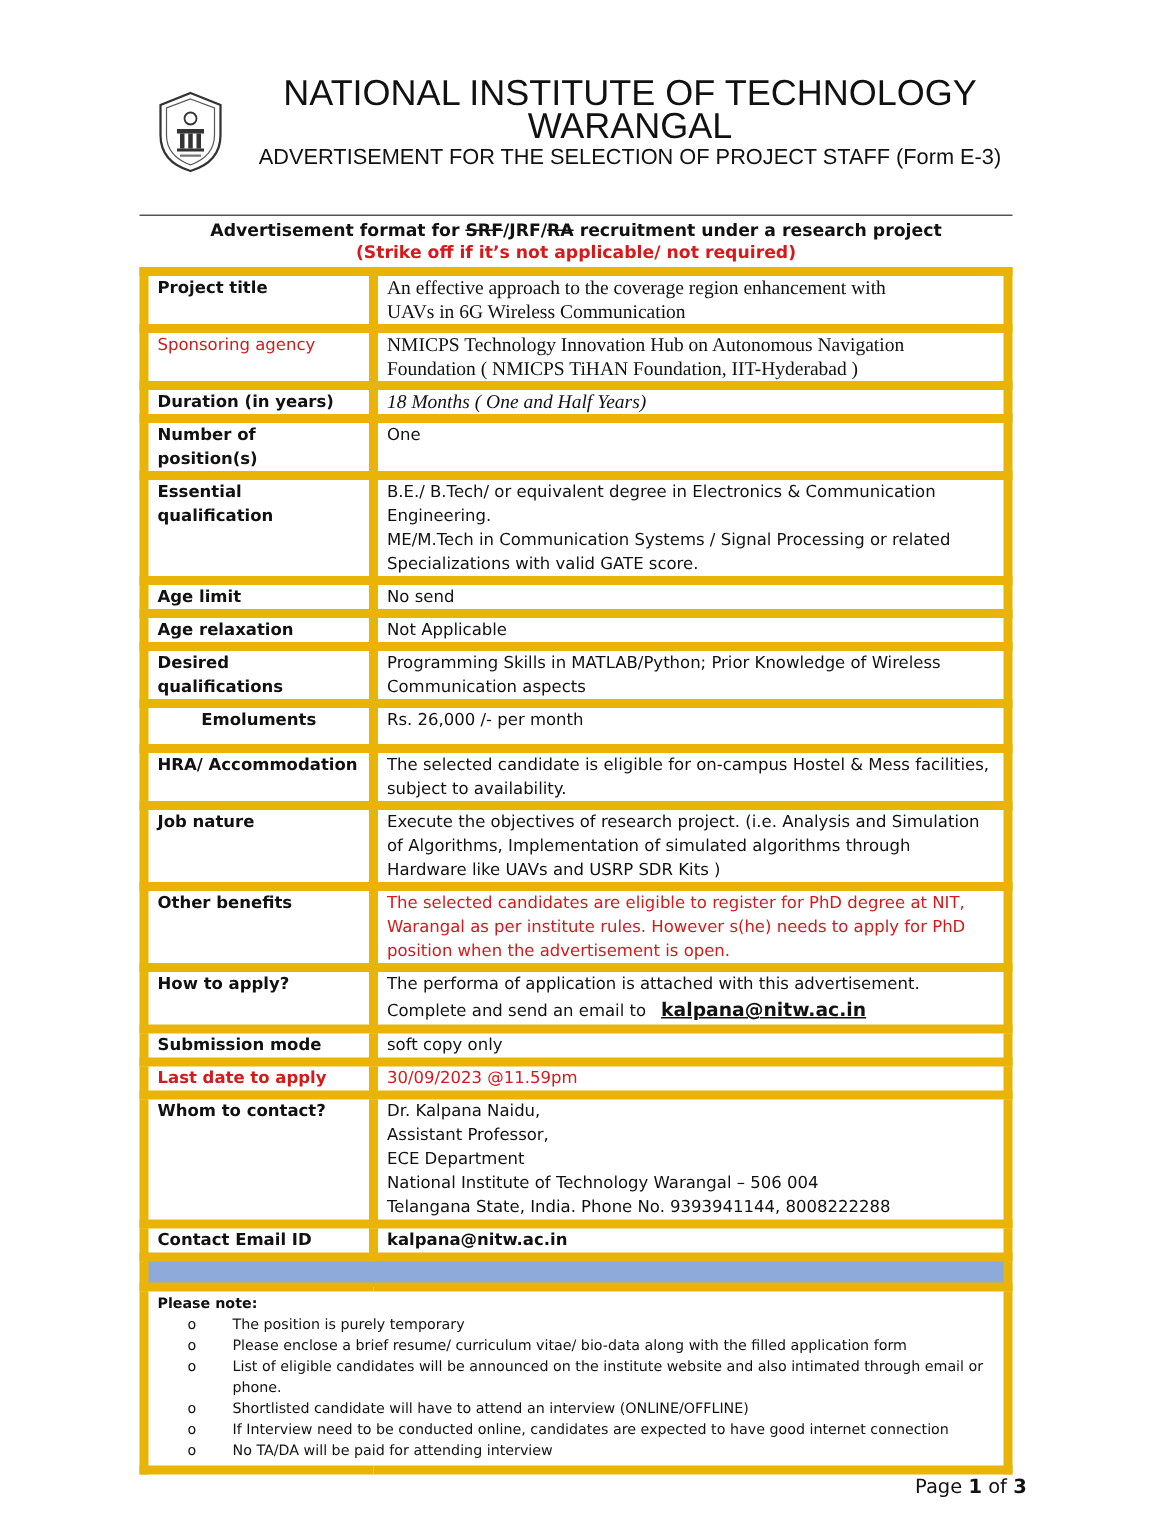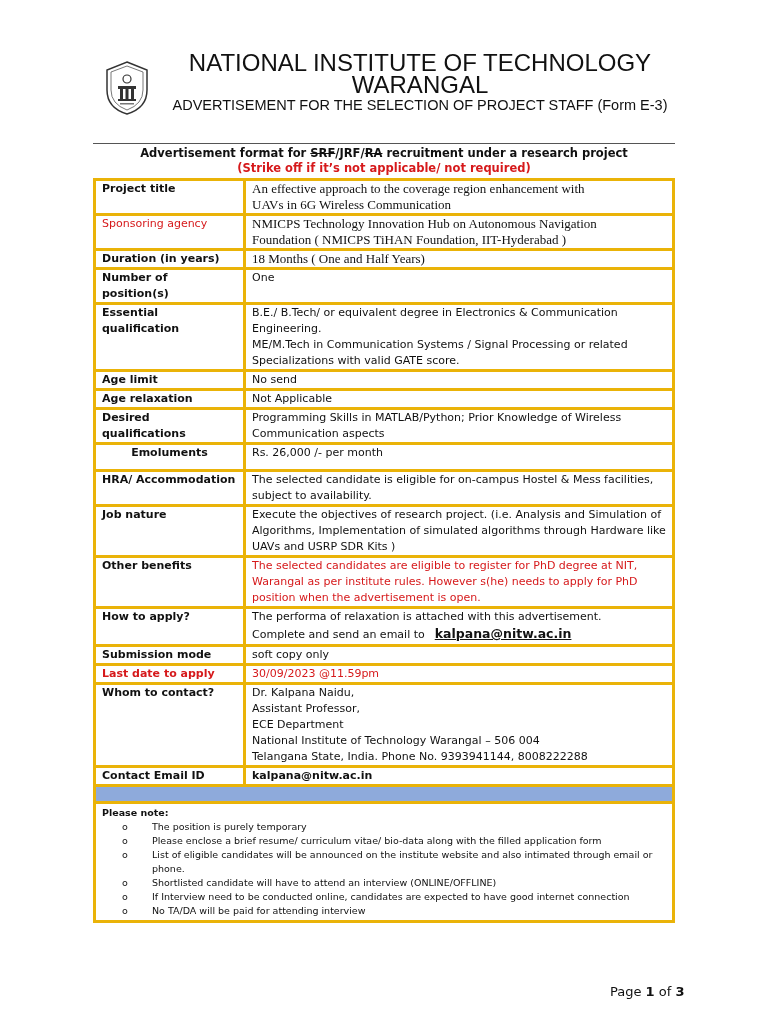--- a/index.html
+++ b/index.html
@@ -9,26 +9,26 @@
   .hdr { position: absolute; left: 160px; width: 520px; text-align: center; color: #111; }
   .hdr-title { top: 52px; font-size: 24px; line-height: 22px; }
   .hdr-sub { top: 97px; font-size: 14.5px; line-height: 16px; }
   .topline { position: absolute; left: 93px; top: 143px; width: 582px; height: 1px; background: #555; }
   .fmt { position: absolute; left: 93px; width: 582px; text-align: center; font-family: "DejaVu Sans", sans-serif; }
   .fmt1 { top: 146px; font-size: 11.5px; font-weight: bold; }
   .fmt2 { top: 161px; font-size: 11.5px; font-weight: bold; color: #d6191b; }
   .strike { text-decoration: line-through; }
   table.main { position: absolute; left: 93px; top: 178px; width: 582px; border-collapse: collapse;
                font-family: "DejaVu Sans", sans-serif; font-size: 11px; line-height: 16px; }
-  table.main td { border: 3px solid #eab308; padding: 0 6px; vertical-align: top; }
+  table.main td { border: 6px solid #eab308; padding: 0 6px; vertical-align: top; }
   td.lbl { width: 135px; font-weight: bold; }
   td.val { }
   .red { color: #d6191b; }
   .serif { font-family: "Liberation Serif", serif; font-size: 13px; text-align: left; line-height: 16px; }
-  .serif-left { font-family: "Liberation Serif", serif; font-size: 13px; line-height: 16px; }
+  .serif-left { font-family: "Liberation Serif", serif; font-size: 13px; line-height: 16px; font-style: italic; }
   .bold { font-weight: bold; }
   .email-link { font-weight: bold; text-decoration: underline; font-size: 12.5px; margin-left: 10px; }
   td.band { background: #8eaadb; height: 14px; padding: 0; }
   .note-cell { padding: 2px 6px 2px 6px !important; font-size: 9.5px; line-height: 14px; }
   .note-title { font-weight: bold; }
   ul.notes { list-style: none; margin: 0; padding: 0 0 0 20px; }
   ul.notes li { position: relative; padding-left: 30px; }
   ul.notes li .bullet { position: absolute; left: 0; top: 0; }
   .footer { position: absolute; left: 610px; top: 984px; font-family: "DejaVu Sans", sans-serif; font-size: 13px; }
   .footer b { font-weight: bold; }
@@ -117,21 +117,21 @@
     <td class="lbl">Job nature</td>
     <td class="val">Execute the objectives of research project.  (i.e. Analysis and Simulation of Algorithms, Implementation of simulated algorithms through Hardware like UAVs and USRP SDR Kits )</td>
   </tr>
   <tr>
     <td class="lbl">Other benefits</td>
     <td class="val red">The selected candidates are eligible to register for PhD degree at NIT, Warangal as per institute rules. However s(he) needs to apply for PhD position when the advertisement is open.</td>
   </tr>
   <tr>
     <td class="lbl">How to apply?</td>
     <td class="val">
-      <div>The performa of relaxation is attached with this advertisement.</div>
+      <div>The performa of application is attached with this advertisement.</div>
       <div style="line-height:18px;"><span>Complete and send an email to</span><span class="email-link">kalpana@nitw.ac.in</span></div>
     </td>
   </tr>
   <tr>
     <td class="lbl">Submission mode</td>
     <td class="val">soft copy only</td>
   </tr>
   <tr>
     <td class="lbl red">Last date to apply</td>
     <td class="val red">30/09/2023 @11.59pm</td>

